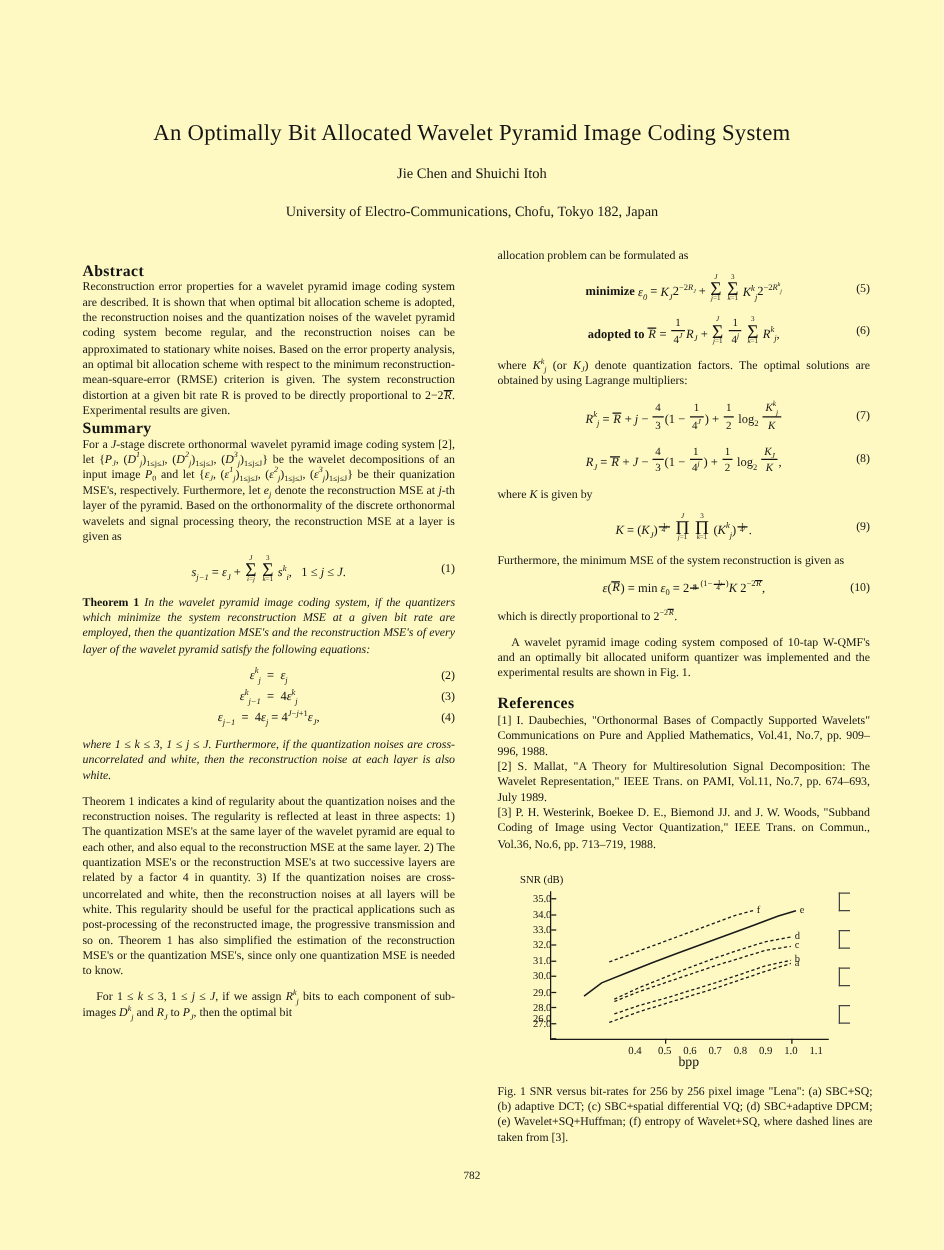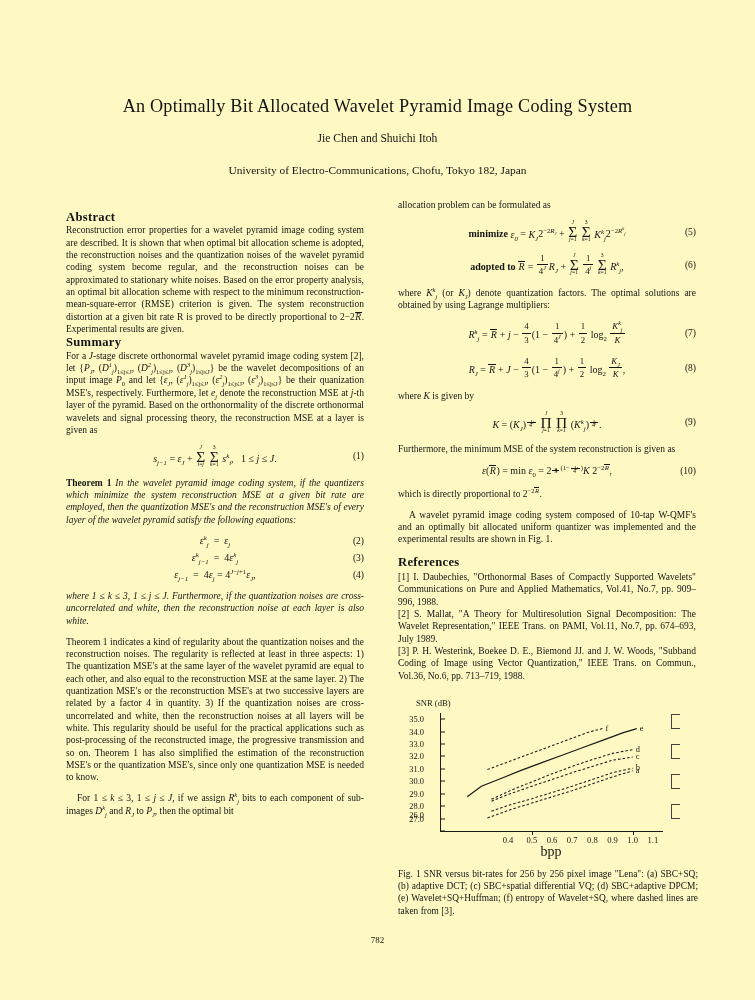--- a/index.html
+++ b/index.html
@@ -159,21 +159,21 @@
     width: 222px;
     height: 118px;
     border-left: 1.1px solid #1a1a1a;
     border-bottom: 1.1px solid #1a1a1a;
   }
   .ytick {
     position: absolute;
     right: 100%;
     transform: translateY(-50%);
     font-size: 8.4px;
-    padding-right: 17px;
+    padding-right: 0;
     white-space: nowrap;
   }
   .ytickmark {
     position: absolute;
     left: 0;
     width: 4px;
     height: 0;
     border-top: 1px solid #1a1a1a;
     transform: translateY(-50%);
   }
@@ -191,21 +191,21 @@
     width: 0;
     height: 4px;
     border-left: 1px solid #1a1a1a;
   }
   .xlabel {
     position: absolute;
     left: 42px;
     width: 222px;
     top: 144px;
     text-align: center;
-    font-size: 14px;
+    font-size: 11px;
     font-family: Liberation Serif, serif;
   }
   .clabel {
     position: absolute;
     font-size: 8.4px;
     transform: translateY(-50%);
   }
   .frame-r {
     position: absolute;
     left: 273px;

